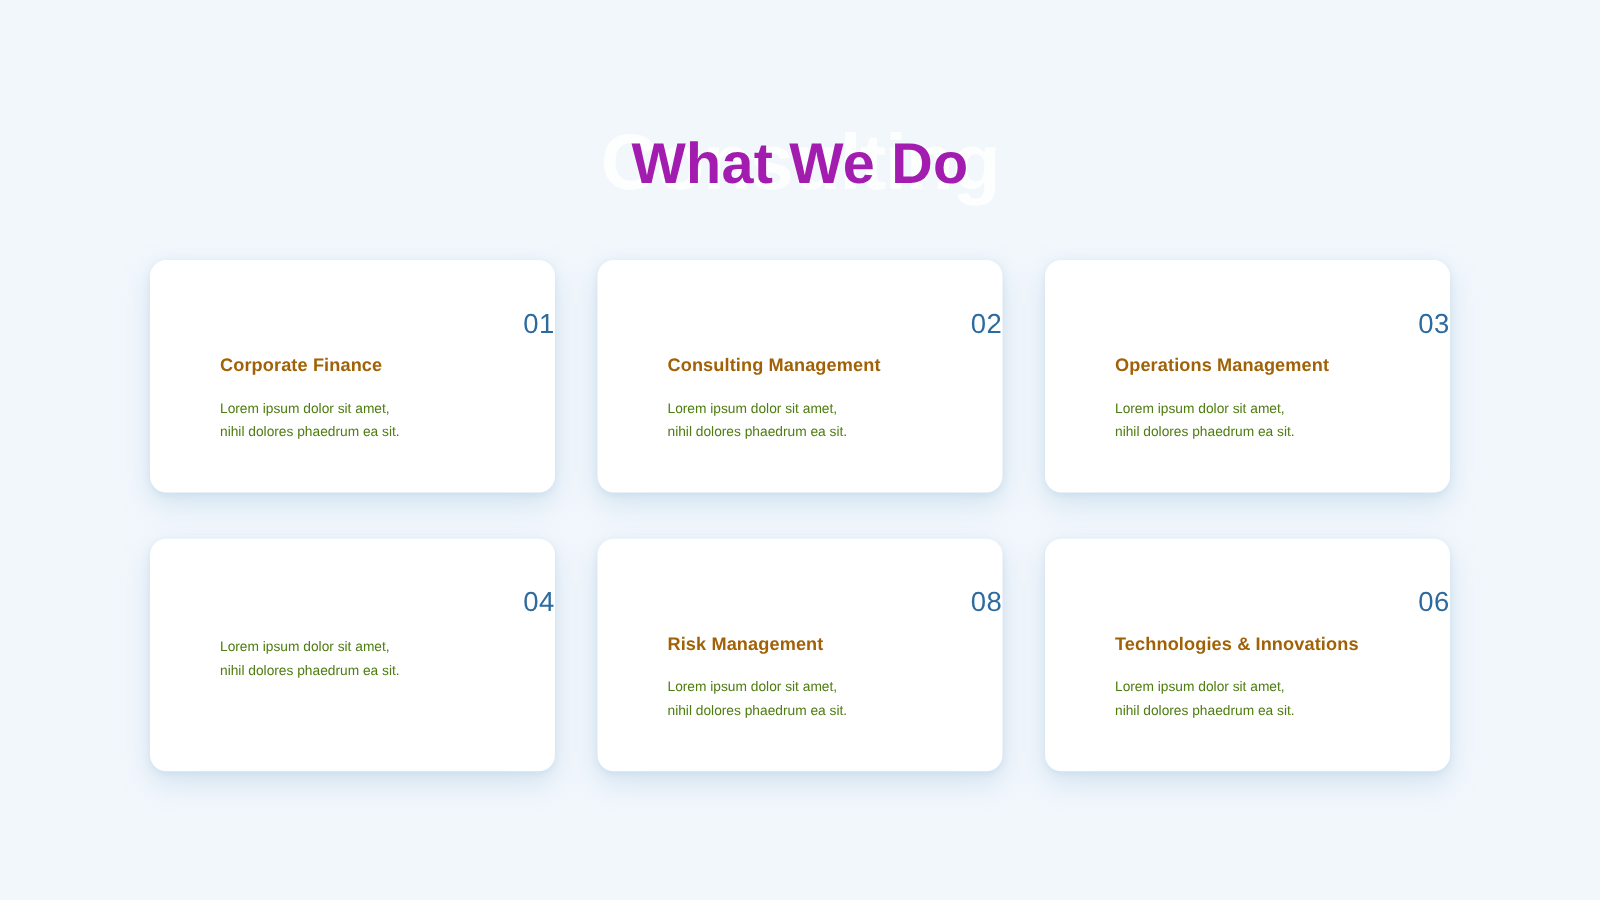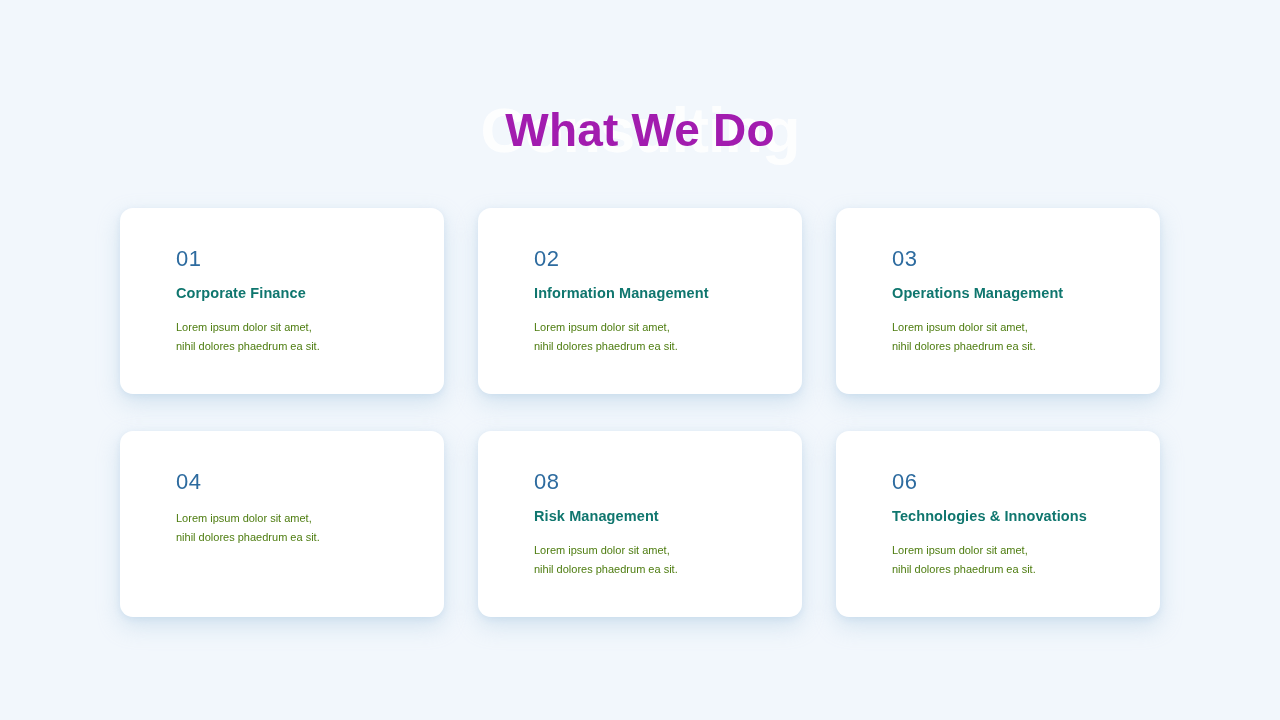--- a/index.html
+++ b/index.html
@@ -83,26 +83,27 @@
     position: relative;
   }
 
   .card-number {
     font-size: 22px;
     font-weight: 400;
     color: #2d6b9f;
     letter-spacing: 0.5px;
     line-height: 1;
     margin-bottom: 16px;
+    text-align: right;
   }
 
   .card-title {
     font-size: 14.5px;
     font-weight: 700;
-    color: #0f766e;
+    color: #a16207;
     letter-spacing: 0.1px;
     line-height: 1;
     margin-bottom: 17px;
     white-space: nowrap;
   }
 
   .card-desc {
     font-size: 11px;
     font-weight: 400;
     color: #4d7c0f;
@@ -124,21 +125,21 @@
 
     <div class="card">
       <div class="card-number">01</div>
       <div class="card-title">Corporate Finance</div>
       <div class="card-desc">Lorem ipsum dolor sit amet,
 nihil dolores phaedrum ea sit.</div>
     </div>
 
     <div class="card">
       <div class="card-number">02</div>
-      <div class="card-title">Information Management</div>
+      <div class="card-title">Consulting Management</div>
       <div class="card-desc">Lorem ipsum dolor sit amet,
 nihil dolores phaedrum ea sit.</div>
     </div>
 
     <div class="card">
       <div class="card-number">03</div>
       <div class="card-title">Operations Management</div>
       <div class="card-desc">Lorem ipsum dolor sit amet,
 nihil dolores phaedrum ea sit.</div>
     </div>

